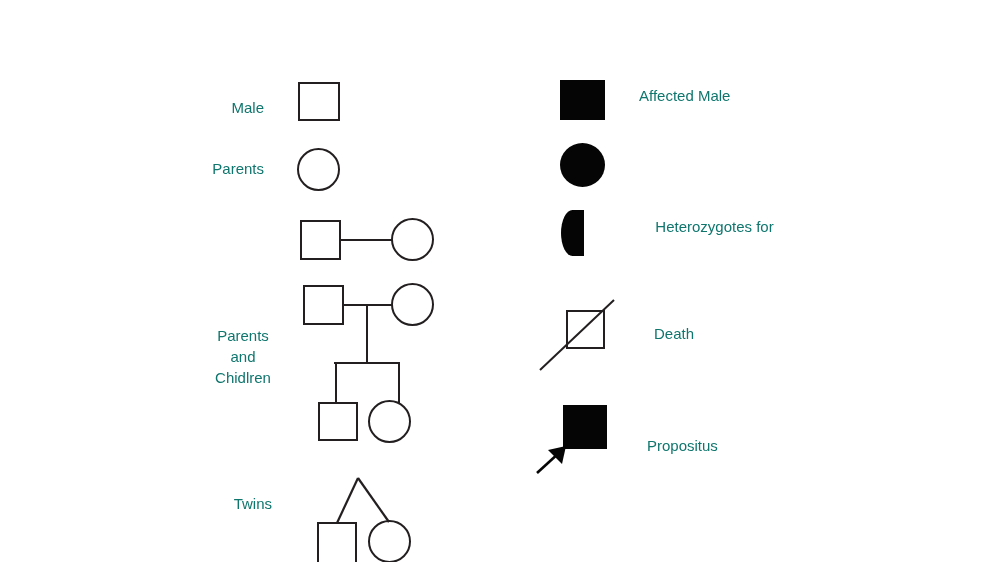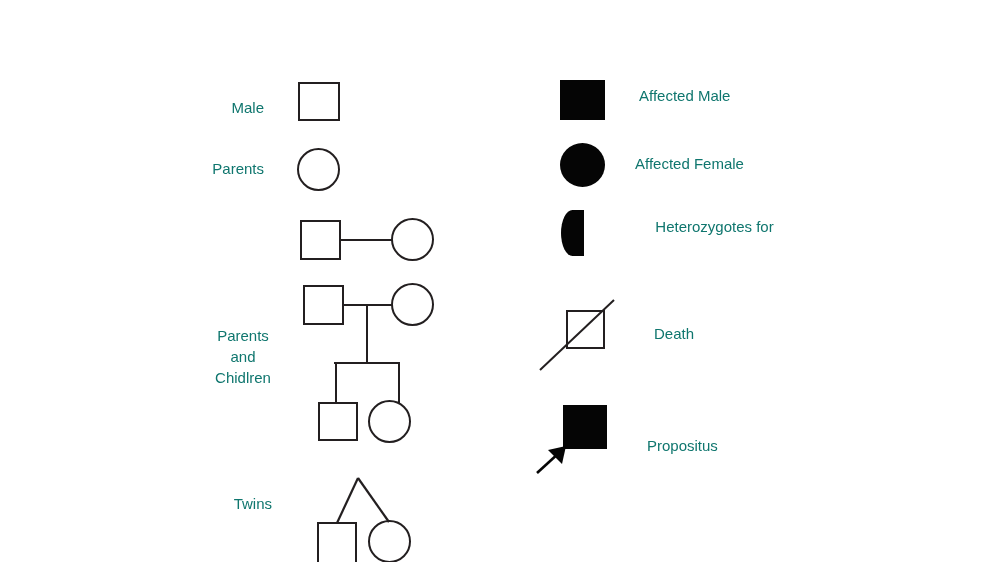--- a/index.html
+++ b/index.html
@@ -165,21 +165,20 @@
   <div class="ci-fill" style="left:560px; top:143px; width:45px; height:44px;"></div>
 
   <div class="half-fill" style="left:561px; top:210px; width:23px; height:46px;"></div>
 
   <div class="sq-open" style="left:566px; top:310px; width:39px; height:39px;"></div>
 
   <div class="sq-fill" style="left:563px; top:405px; width:44px; height:44px;"></div>
 
   <div class="label" style="left:639px; top:85px;">Affected Male</div>
 
-  <div class="label" style="left:635px; top:153px;">Affected Female</div>
 
   <div class="label center" style="left:617px; top:216px; width:195px;">
     <span>Heterozygotes for</span><br>
   </div>
 
   <div class="label" style="left:654px; top:323px;">Death</div>
 
   <div class="label" style="left:647px; top:435px;">Propositus</div>
 
   <svg class="overlay" viewBox="0 0 1000 562">

